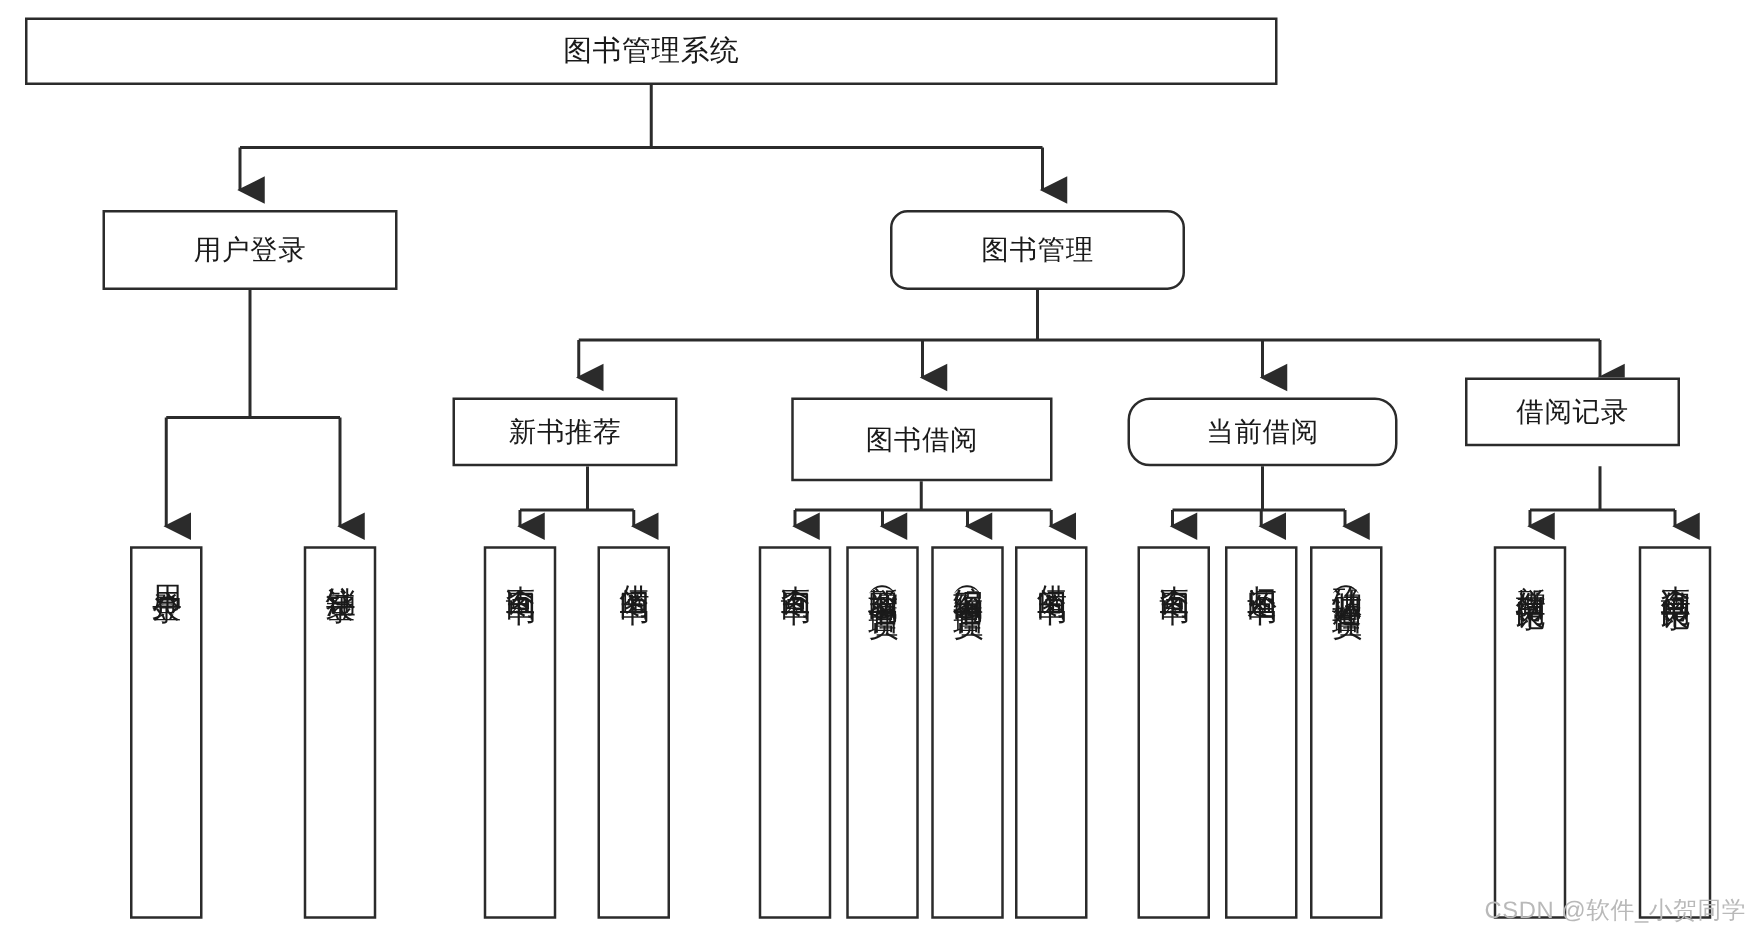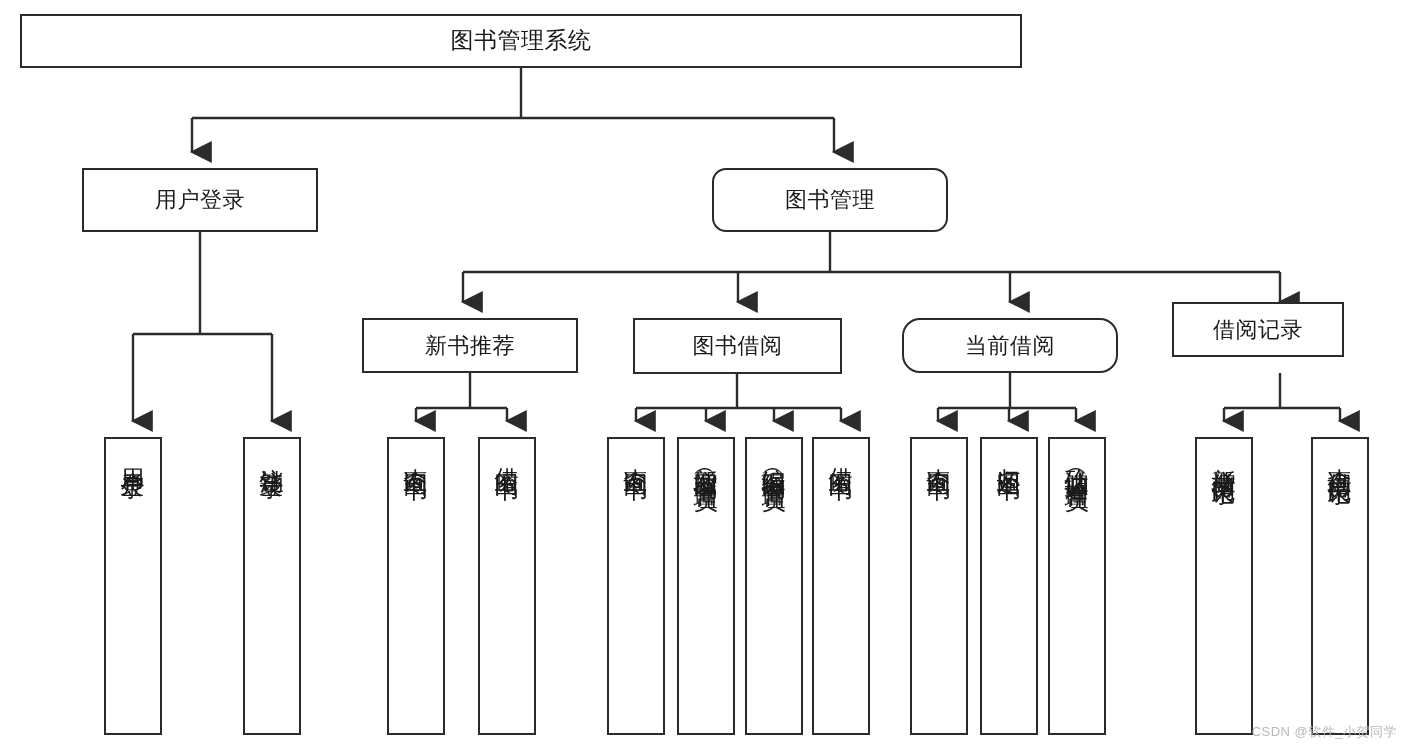--- a/index.html
+++ b/index.html
@@ -57,21 +57,21 @@
     writing-mode: vertical-rl;
     text-orientation: upright;
     font-size: 24px;
     letter-spacing: 3px;
     line-height: 1.05;
   }
   #watermark {
     position: absolute;
     right: 8px;
     bottom: 6px;
-    font-size: 13px;
+    font-size: 19px;
     color: #b9b9b9;
     letter-spacing: 0.5px;
     white-space: nowrap;
     font-family: "Liberation Sans", "DejaVu Sans", sans-serif;
   }
 </style>
 </head>
 <body>
 
 <div id="canvas">
@@ -130,24 +130,24 @@
     <span class="lbl">图书管理系统</span>
   </div>
 
   <div class="node horiz" style="left:82px; top:168px; width:236px; height:64px;">
     <span class="lbl">用户登录</span>
   </div>
   <div class="node horiz" style="left:712px; top:168px; width:236px; height:64px;border-radius:14px;">
     <span class="lbl">图书管理</span>
   </div>
 
-  <div class="node horiz" style="left:362px; top:318px; width:216px; height:55px;">
+  <div class="node horiz" style="left:362px; top:318px; width:180px; height:55px;">
     <span class="lbl">新书推荐</span>
   </div>
-  <div class="node horiz" style="left:633px; top:318px; width:209px; height:56px;">
+  <div class="node horiz" style="left:633px; top:318px; width:209px; height:67px;">
     <span class="lbl">图书借阅</span>
   </div>
   <div class="node horiz" style="left:902px; top:318px; width:216px; height:55px;border-radius:18px;">
     <span class="lbl">当前借阅</span>
   </div>
   <div class="node horiz" style="left:1172px; top:302px; width:172px; height:55px;">
     <span class="lbl">借阅记录</span>
   </div>
 
   <div class="node vert" style="left:104px; top:437px; width:58px; height:298px;">

